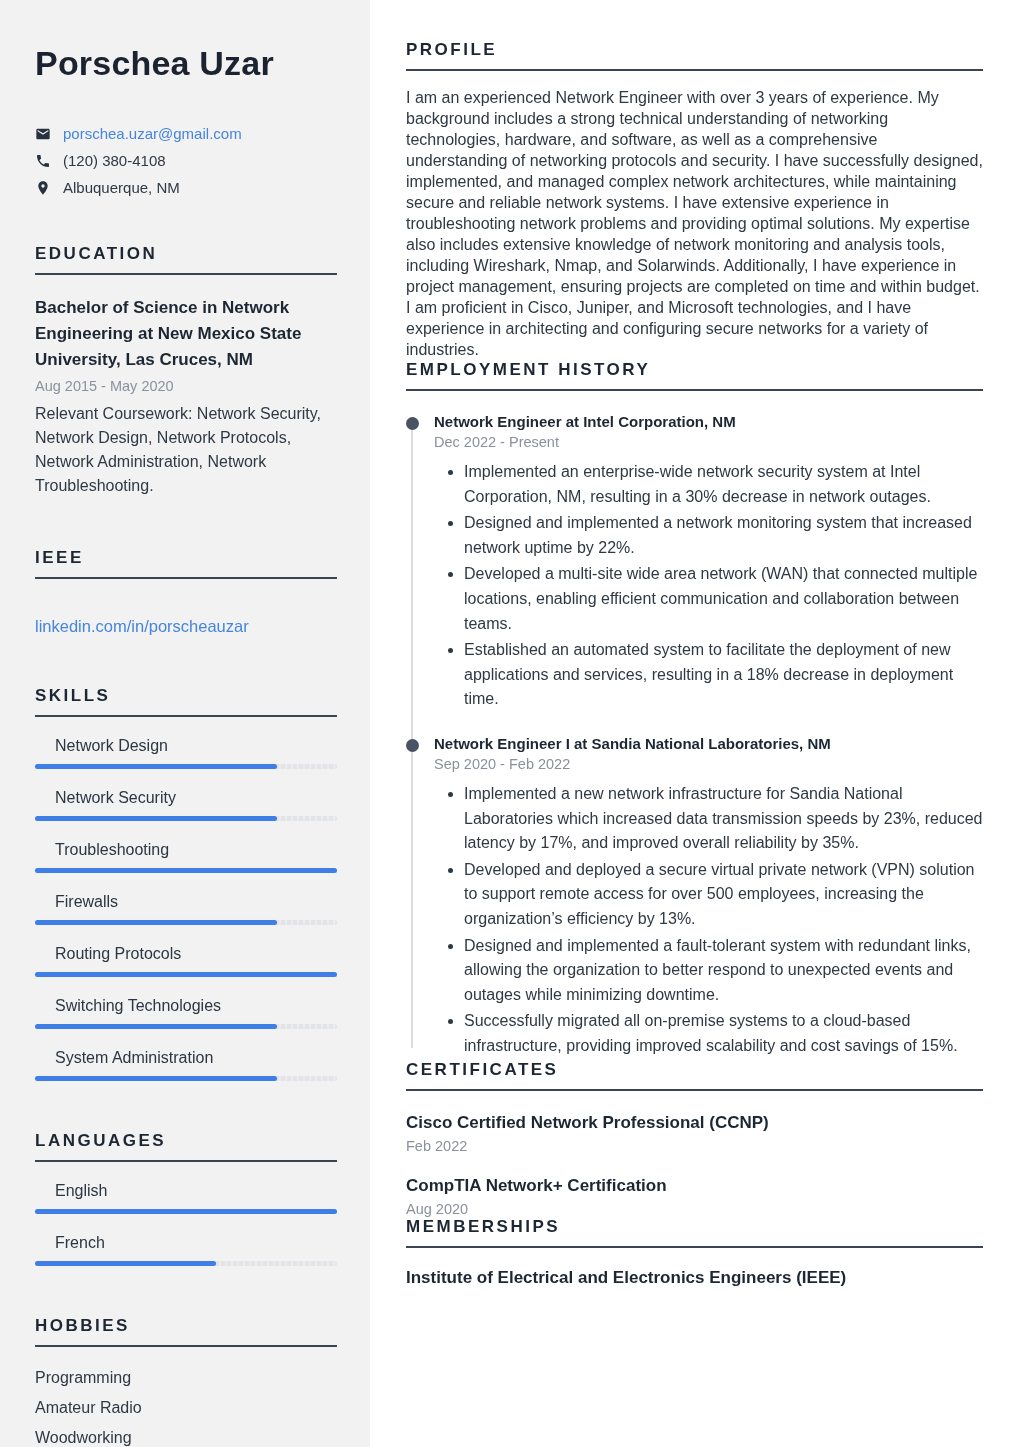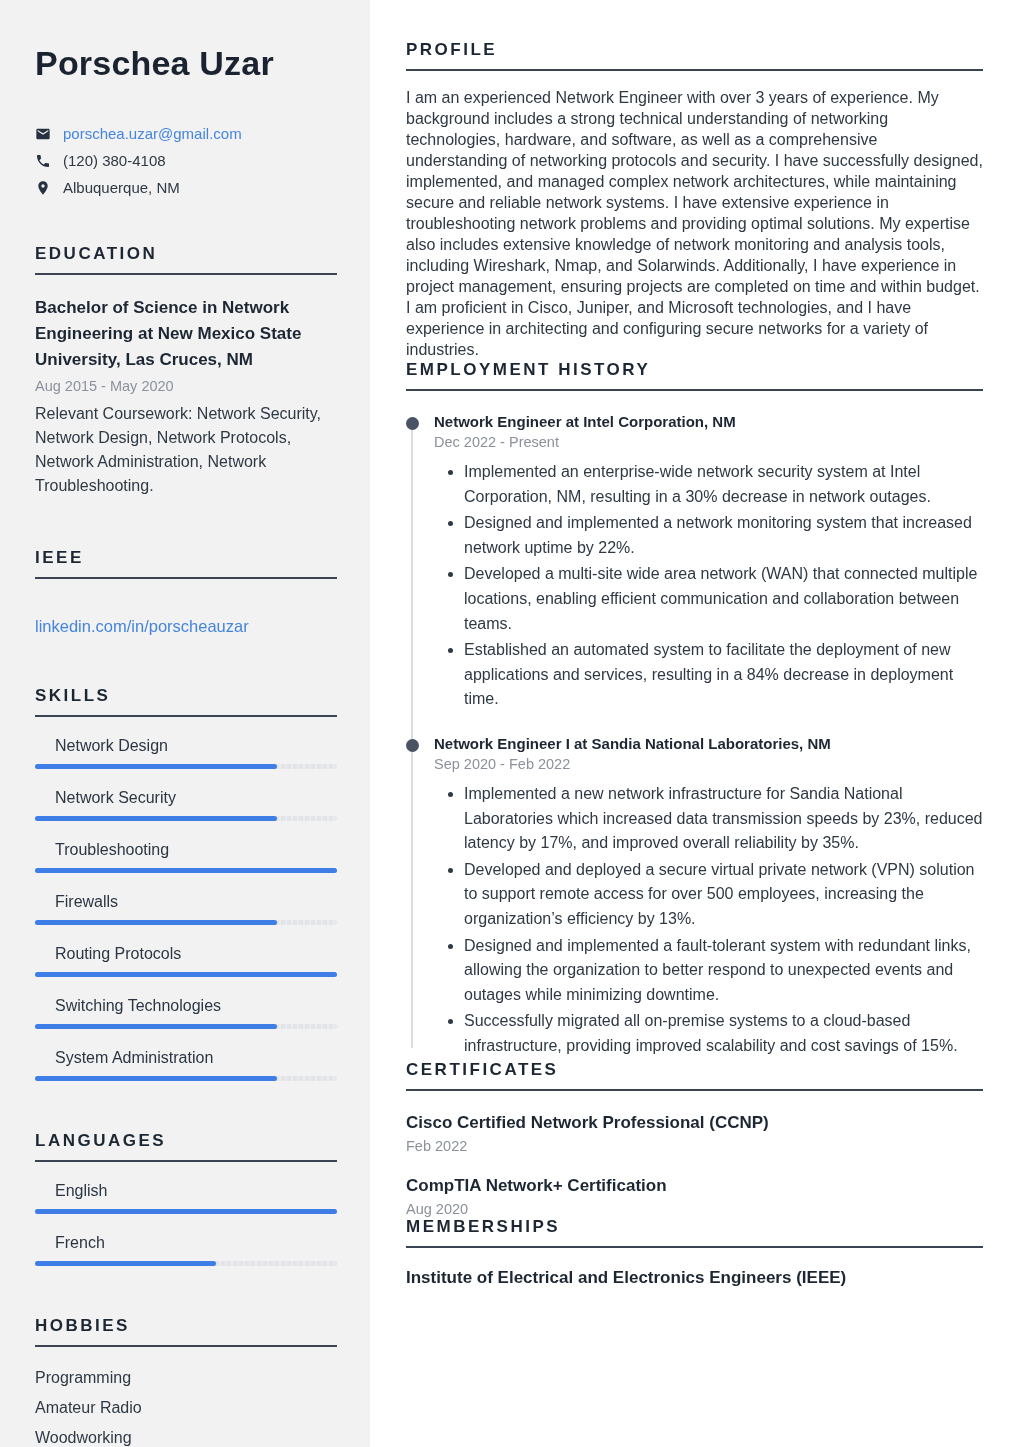--- a/index.html
+++ b/index.html
@@ -217,21 +217,21 @@
       <div class="jobs">
 
         <div class="job">
           <span class="dot"></span>
           <h3>Network Engineer at Intel Corporation, NM</h3>
           <div class="muted-date">Dec 2022 - Present</div>
           <ul>
             <li>Implemented an enterprise-wide network security system at Intel Corporation, NM, resulting in a 30% decrease in network outages.</li>
             <li>Designed and implemented a network monitoring system that increased network uptime by 22%.</li>
             <li>Developed a multi-site wide area network (WAN) that connected multiple locations, enabling efficient communication and collaboration between teams.</li>
-            <li>Established an automated system to facilitate the deployment of new applications and services, resulting in a 84% decrease in deployment time.</li>
+            <li>Established an automated system to facilitate the deployment of new applications and services, resulting in a 18% decrease in deployment time.</li>
           </ul>
         </div>
 
         <div class="job">
           <span class="dot"></span>
           <h3>Network Engineer I at Sandia National Laboratories, NM</h3>
           <div class="muted-date">Sep 2020 - Feb 2022</div>
           <ul>
             <li>Implemented a new network infrastructure for Sandia National Laboratories which increased data transmission speeds by 23%, reduced latency by 17%, and improved overall reliability by 35%.</li>
             <li>Developed and deployed a secure virtual private network (VPN) solution to support remote access for over 500 employees, increasing the organization’s efficiency by 13%.</li>

